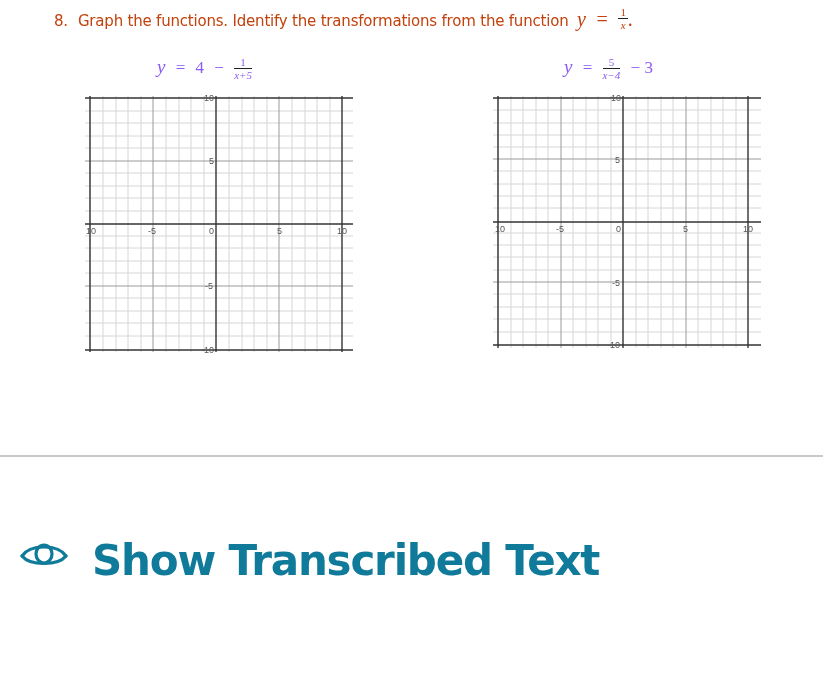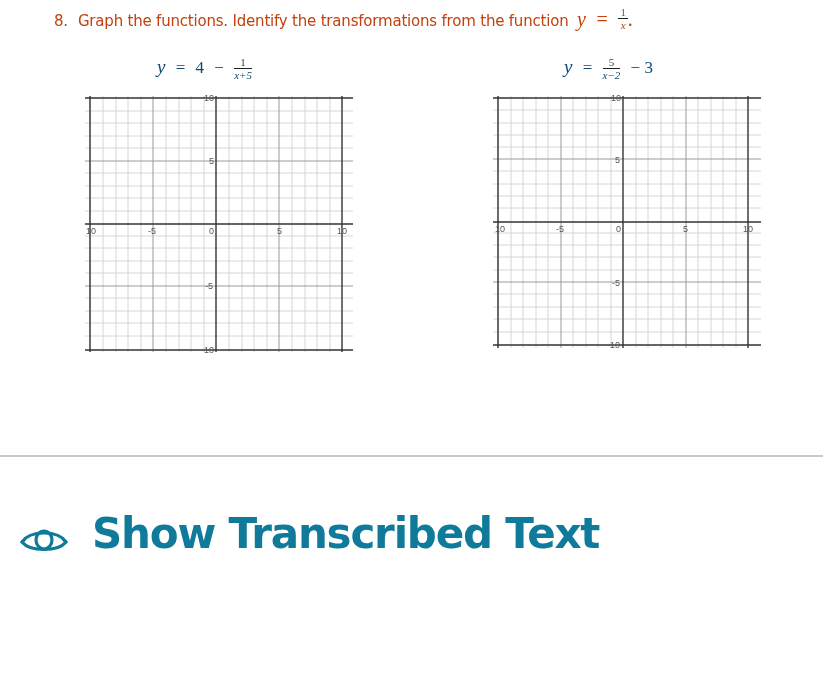--- a/index.html
+++ b/index.html
@@ -7,30 +7,30 @@
          font-family:"Liberation Sans", sans-serif; color:#222; }
   .question { position:absolute; left:54px; top:8px; font-size:15px; color:#c2410c;
               font-family:"DejaVu Sans", sans-serif; letter-spacing:-0.2px; }
   .question .num { margin-right:10px; }
   .math { font-family:"Liberation Serif", serif; font-style:italic; }
   .frac { display:inline-block; vertical-align:middle; text-align:center;
           font-family:"Liberation Serif", serif; line-height:1; }
   .frac .n { display:block; font-size:11px; padding:0 2px; border-bottom:1px solid #222; font-style:normal; }
   .frac .d { display:block; font-size:11px; font-style:italic; padding-top:1px; }
   .q-frac { position:relative; top:-2px; }
-  .eq { position:absolute; font-family:"Liberation Serif", serif; font-size:17px; color:#0c4a6e; white-space:nowrap; }
+  .eq { position:absolute; font-family:"Liberation Serif", serif; font-size:17px; color:#8b5cf6; white-space:nowrap; }
   .eq .y { font-style:italic; font-size:19px; }
   .eq .op { margin:0 6px; }
   .eq1 { left:157px; top:56px; }
   .eq2 { left:564px; top:56px; }
   .graph { position:absolute; }
   .g1 { left:85px; top:92px; }
   .g2 { left:493px; top:92px; }
   .divider { position:absolute; left:0; top:455px; width:823px; height:2px; background:#c9c9c9; }
-  .show-btn { position:absolute; left:18px; top:509px; display:flex; align-items:flex-end; cursor:pointer; }
+  .show-btn { position:absolute; left:18px; top:536px; display:flex; align-items:flex-start; cursor:pointer; }
   .show-btn .eye { width:52px; height:36px; margin-right:22px; }
   .show-btn .label { font-family:"DejaVu Sans", sans-serif; font-weight:bold; font-size:42px;
                      color:#107a9a; letter-spacing:-1.2px; }
 </style>
 </head>
 <body>
 
 <div class="question">
   <span class="num">8.</span><span>Graph the functions. Identify the transformations from the function</span>
   <span class="math" style="font-size:20px;margin-left:4px;">
@@ -52,21 +52,21 @@
     <span class="n">1</span>
     <span class="d">x+5</span>
   </span>
 </div>
 
 <div class="eq eq2">
   <span class="y">y</span>
   <span class="op">=</span>
   <span class="frac">
     <span class="n">5</span>
-    <span class="d">x−2</span>
+    <span class="d">x−4</span>
   </span>
   <span style="margin-left:6px">− 3</span>
 </div>
 
 <svg class="graph g1" width="270" height="268" viewBox="0 0 270 268">
   <g stroke="#d6d6d6" stroke-width="1">
     <line x1="5" y1="4" x2="5" y2="260"></line>
       <line x1="18" y1="4" x2="18" y2="260"></line>
       <line x1="31" y1="4" x2="31" y2="260"></line>
       <line x1="43" y1="4" x2="43" y2="260"></line>

